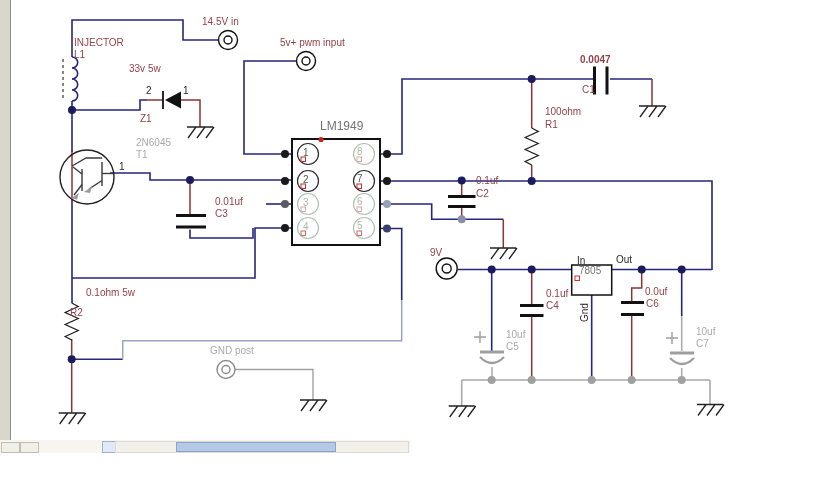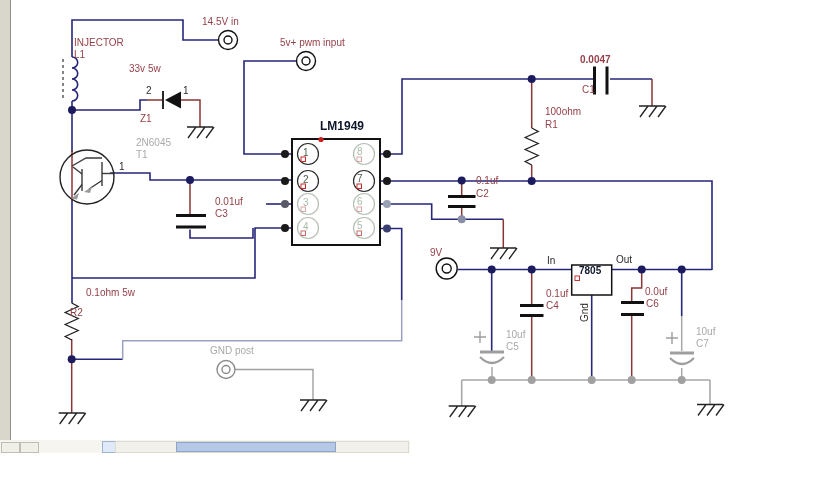--- a/index.html
+++ b/index.html
@@ -2,21 +2,21 @@
 <html><head>
 <meta charset="utf-8">
 <style>
   html,body{margin:0;padding:0;background:#fff;}
   #stage{position:relative;width:823px;height:483px;background:#ffffff;overflow:hidden;
          font-family:"Liberation Sans", sans-serif;}
   #wires{position:absolute;left:0;top:0;}
   .label{position:absolute;font-size:10px;line-height:12px;white-space:pre;}
   .maroon{color:#954149;}
   .gray{color:#a9a9a9;}
-  .green{color:#0f172a;font-weight:bold;}
+  .green{color:#737373;}
   .black{color:#2a2a2a;}
   .pindark{color:#4c604c;}
   .pinfade{color:#aabbaa;}
   .rot{transform-origin:0 100%;transform:rotate(-90deg);}
   
   #left-border{position:absolute;left:0;top:0;width:10px;height:452px;background:#d9d6cc;border-right:1px solid #8f8f88;}
   #bottom-strip{position:absolute;left:0;top:440px;width:410px;height:13px;background:#f6f5f0;}
   #scroll-track{position:absolute;left:115px;top:441px;width:292px;height:10px;background:#f1f0ea;border:1px solid #dddbd0;}
   #scroll-thumb{position:absolute;left:176px;top:442px;width:158px;height:8px;background:#b5c8e6;border:1px solid #8aa5c8;}
   .icon-frag{position:absolute;background:#f0efe8;border:1px solid #c0beb4;}
@@ -241,21 +241,21 @@
       <span class="label green" style="left: 320px; top: 120px; font-size: 12px;">LM1949</span>
       <span class="label maroon" style="left: 215px; top: 196px;">0.01uf</span>
       <span class="label maroon" style="left: 215px; top: 208px;">C3</span>
       <span class="label maroon" style="left: 580px; top: 54px; font-weight: bold;">0.0047</span>
       <span class="label maroon" style="left: 582px; top: 84px;">C1</span>
       <span class="label maroon" style="left: 545px; top: 106px;">100ohm</span>
       <span class="label maroon" style="left: 545px; top: 119px;">R1</span>
       <span class="label maroon" style="left: 476px; top: 175px;">0.1uf</span>
       <span class="label maroon" style="left: 476px; top: 188px;">C2</span>
       <span class="label maroon" style="left: 430px; top: 247px;">9V</span>
-      <span class="label black" style="left: 547px; top: 255px;">In</span>
+      <span class="label black" style="left: 577px; top: 255px;">In</span>
       <span class="label black" style="left: 616px; top: 254px;">Out</span>
       <span class="label green" style="left: 579px; top: 265px;">7805</span>
       <span class="label black rot" style="left: 591px; top: 310px;">Gnd</span>
       <span class="label maroon" style="left: 546px; top: 288px;">0.1uf</span>
       <span class="label maroon" style="left: 546px; top: 300px;">C4</span>
       <span class="label maroon" style="left: 645px; top: 286px;">0.0uf</span>
       <span class="label maroon" style="left: 646px; top: 298px;">C6</span>
       <span class="label gray" style="left: 506px; top: 329px;">10uf</span>
       <span class="label gray" style="left: 506px; top: 341px;">C5</span>
       <span class="label gray" style="left: 696px; top: 326px;">10uf</span>

